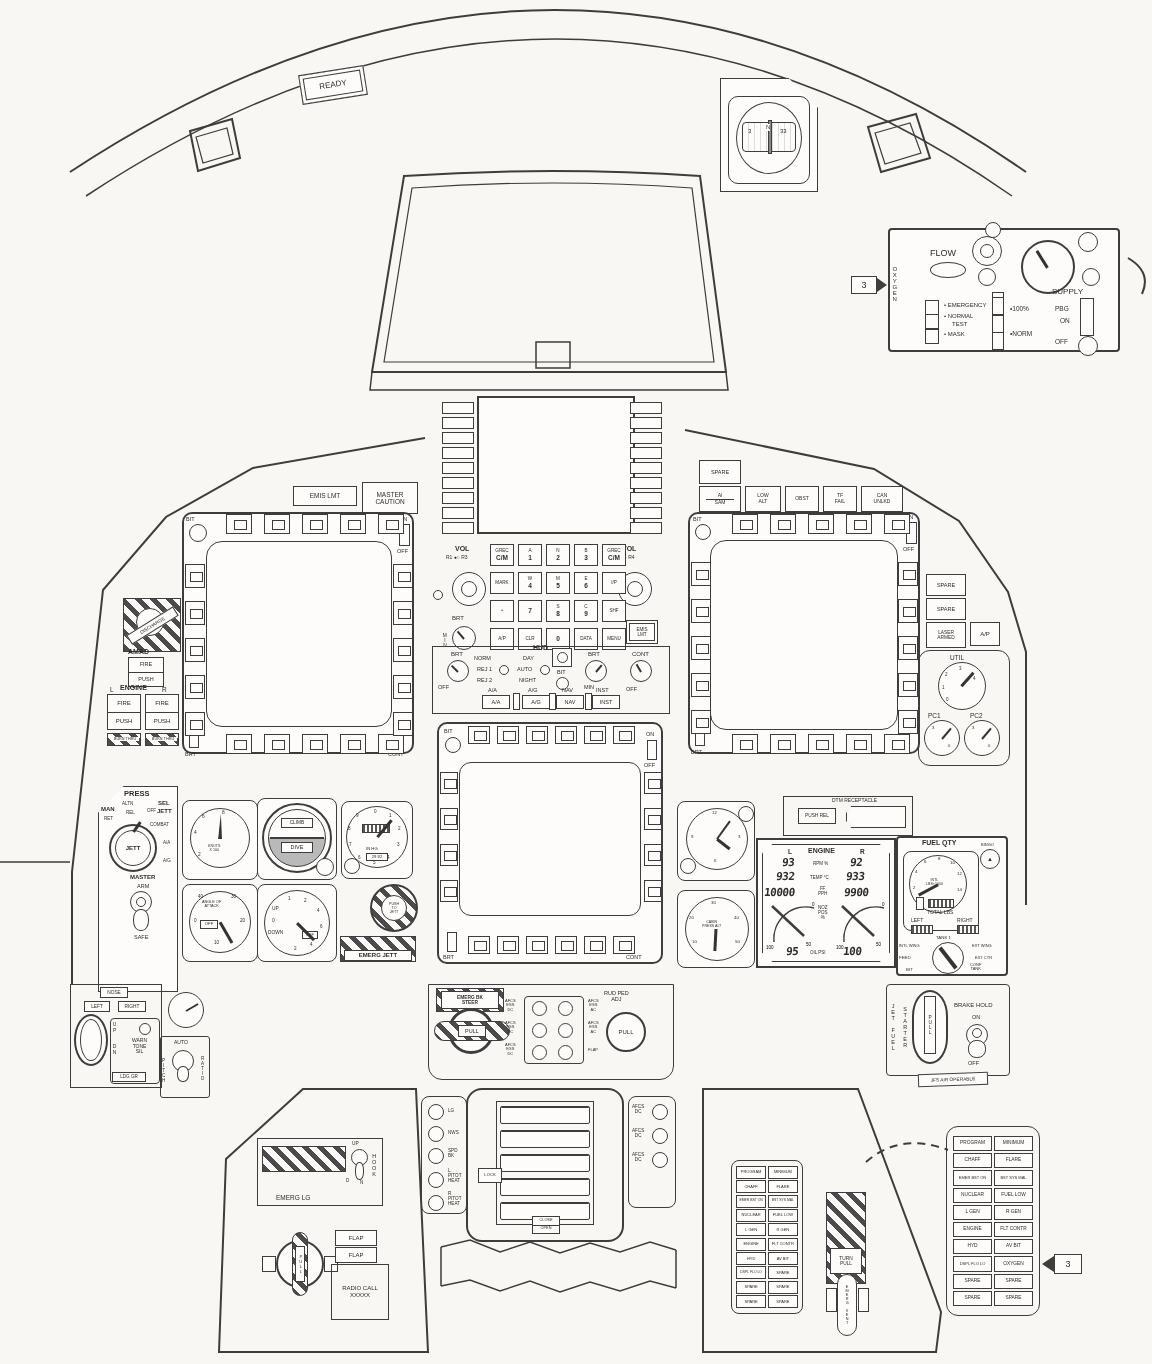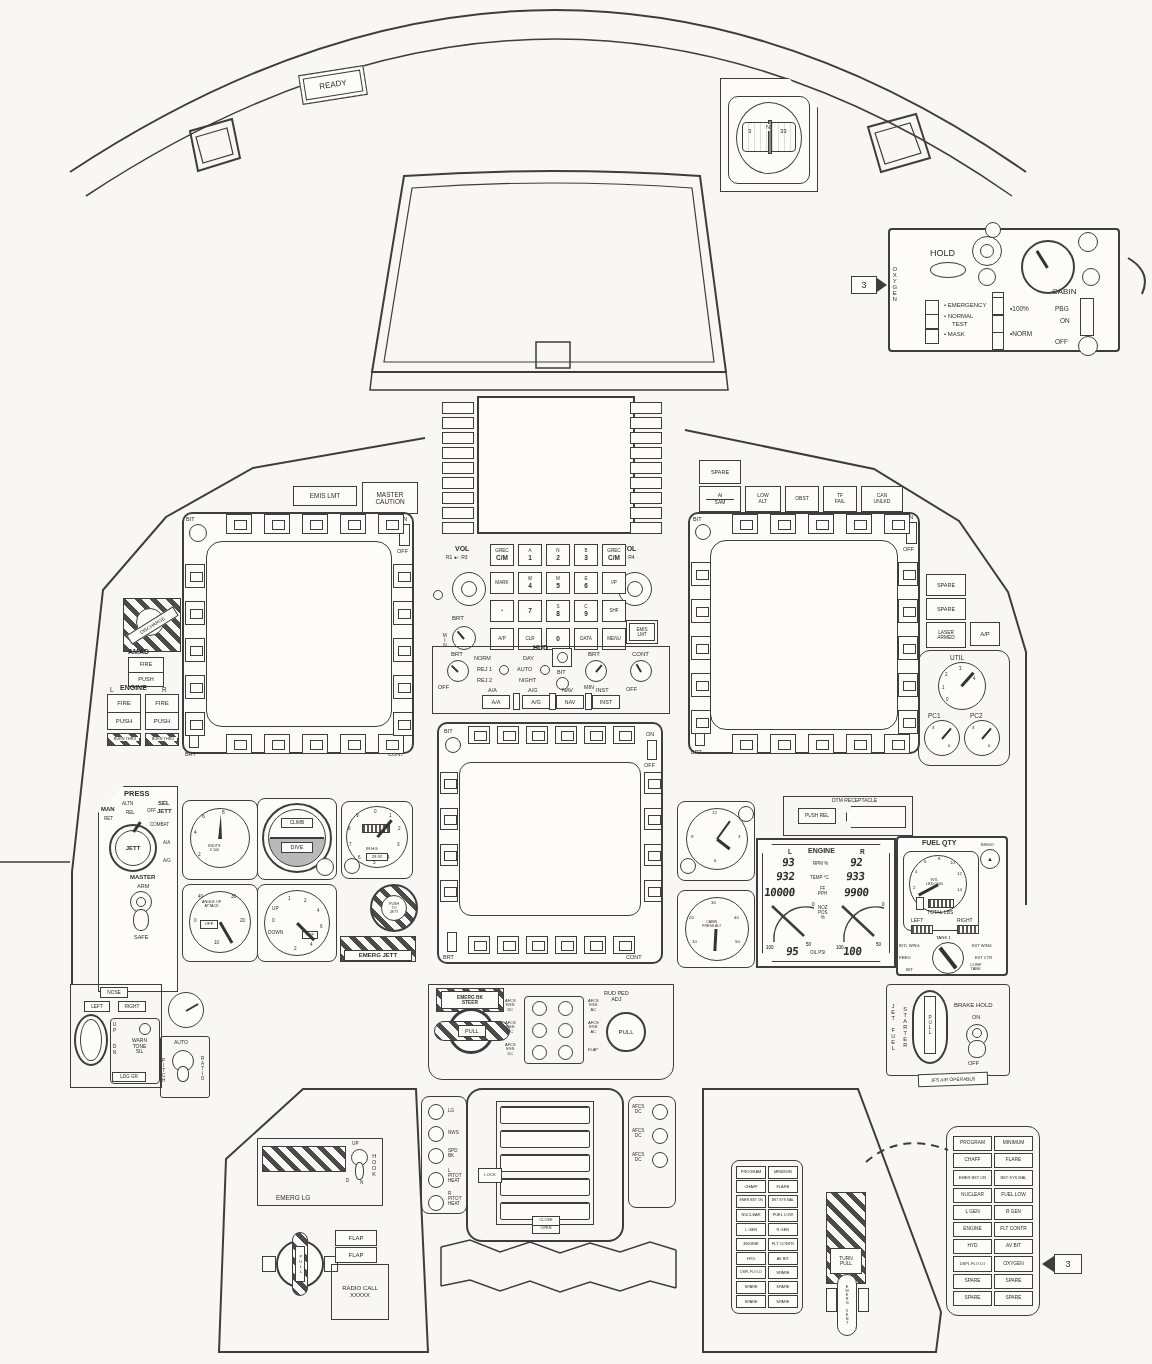--- a/index.html
+++ b/index.html
@@ -64,31 +64,31 @@
 <div class="bx" style="left:728px;top:96px;width:82px;height:88px;border-radius:10px"></div>
 <div class="knob" style="left:736px;top:102px;width:66px;height:72px"></div>
 <div class="bx" style="left:742px;top:122px;width:54px;height:30px;border-radius:4px;background:repeating-linear-gradient(90deg,#fdfcfa 0 5px,#ddd 5px 6px)"></div>
 <div class="nb" style="left:768px;top:120px;width:4px;height:34px;background:#888;border:1px solid #3d3d3d"></div>
 <span class="lb" style="left:748px;top:128px;font-size:6px">3</span>
 <span class="lb" style="left:766px;top:124px;font-size:6px;background:#fdfcfa">N</span>
 <span class="lb" style="left:780px;top:128px;font-size:6px">33</span>
 
 <div class="bx" style="left:888px;top:228px;width:232px;height:124px;border-width:2px;border-radius:4px"></div>
 <span class="lb vt" style="left:891px;top:244px;font-size:6px;height:80px">OXYGEN</span>
-<span class="lb" style="left:930px;top:248px;font-size:9px">HOLD</span>
+<span class="lb" style="left:930px;top:248px;font-size:9px">FLOW</span>
 <div class="bx" style="left:930px;top:262px;width:36px;height:16px;border-radius:50%"></div>
 <div class="knob" style="left:972px;top:236px;width:30px;height:30px"></div>
 <div class="knob" style="left:980px;top:244px;width:14px;height:14px"></div>
 <div class="knob" style="left:985px;top:222px;width:16px;height:16px"></div>
 <div class="knob" style="left:978px;top:268px;width:18px;height:18px"></div>
 <div class="knob" style="left:1021px;top:240px;width:54px;height:54px;border-width:2px"></div>
 <div class="nd" style="left:1046px;top:248px;width:2.5px;height:20px;transform:rotate(-32deg)"></div>
 <div class="knob" style="left:1078px;top:232px;width:20px;height:20px"></div>
 <div class="knob" style="left:1082px;top:268px;width:18px;height:18px"></div>
-<span class="lb" style="left:1052px;top:288px;font-size:8px">CABIN</span>
+<span class="lb" style="left:1052px;top:288px;font-size:8px">SUPPLY</span>
 <div class="bx" style="left:925px;top:300px;width:14px;height:44px;background:repeating-linear-gradient(0deg,#fdfcfa 0 13px,#3d3d3d 13px 14.5px)"></div>
 <span class="lb" style="left:944px;top:302px;font-size:6px;text-align:left">• EMERGENCY</span>
 <span class="lb" style="left:944px;top:313px;font-size:6px;text-align:left">• NORMAL</span>
 <span class="lb" style="left:952px;top:321px;font-size:6px;text-align:left">TEST</span>
 <span class="lb" style="left:944px;top:331px;font-size:6px;text-align:left">• MASK</span>
 <div class="bx" style="left:992px;top:292px;width:12px;height:58px;background:repeating-linear-gradient(0deg,#fdfcfa 0 16px,#3d3d3d 16px 17.5px)"></div>
 <span class="lb" style="left:1010px;top:305px;font-size:6.5px;text-align:left">•100%</span>
 <span class="lb" style="left:1010px;top:330px;font-size:6.5px;text-align:left">•NORM</span>
 <span class="lb" style="left:1055px;top:305px;font-size:6.5px">PBG</span>
 <span class="lb" style="left:1060px;top:317px;font-size:6.5px">ON</span>

